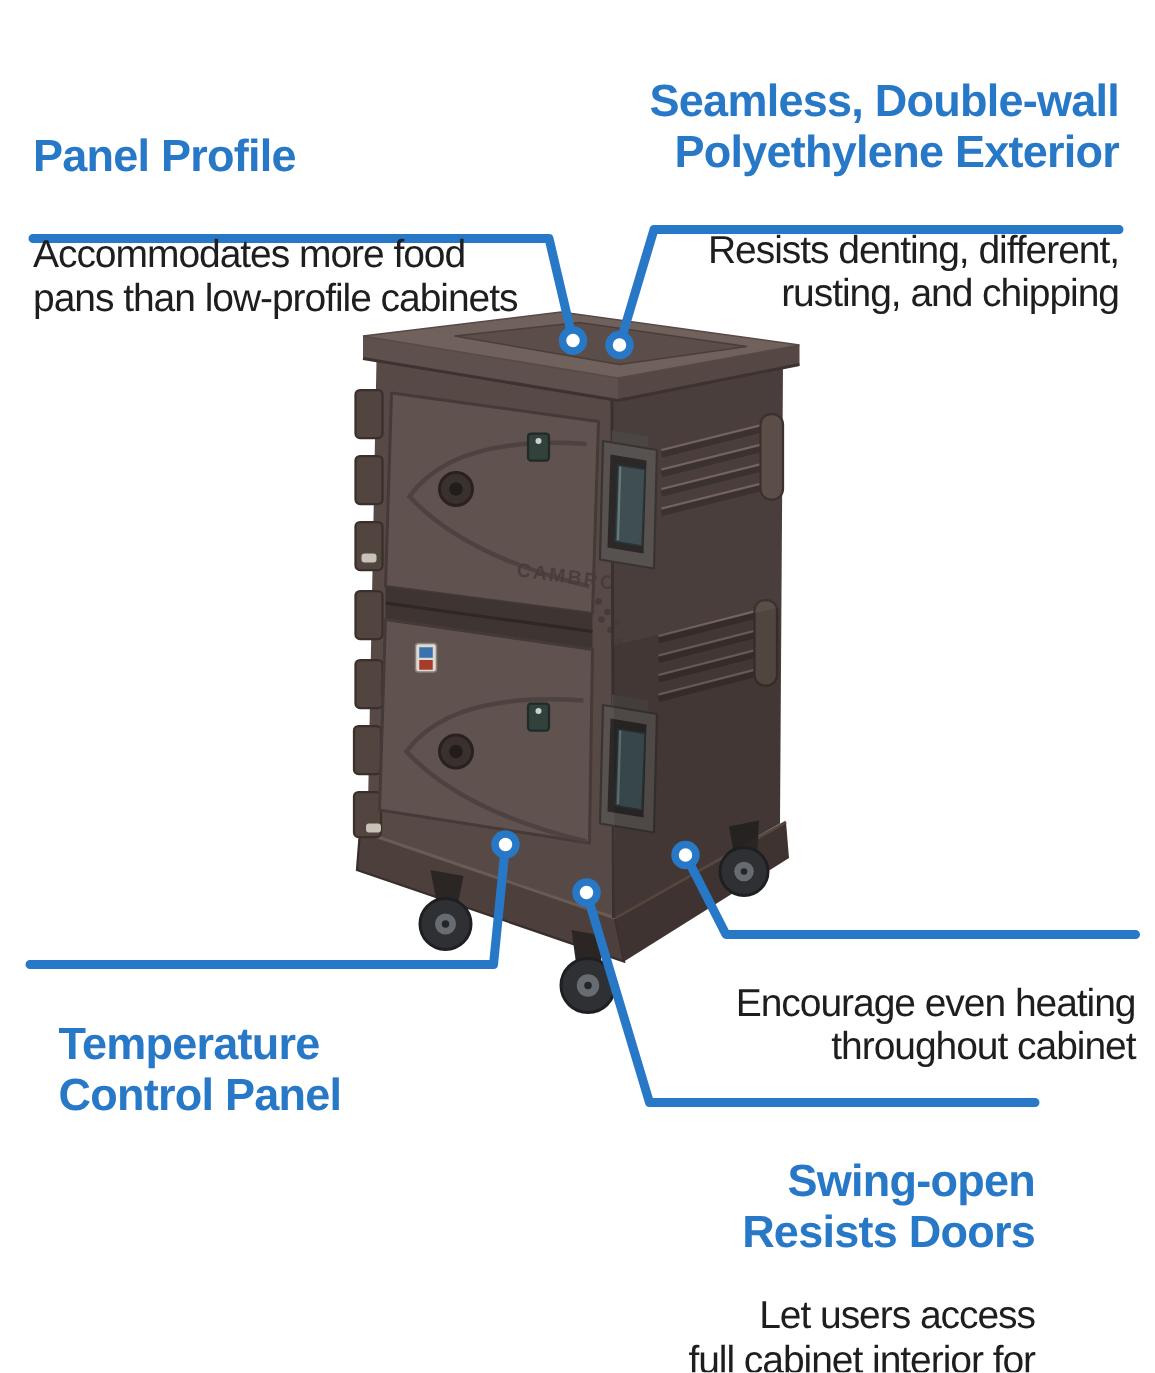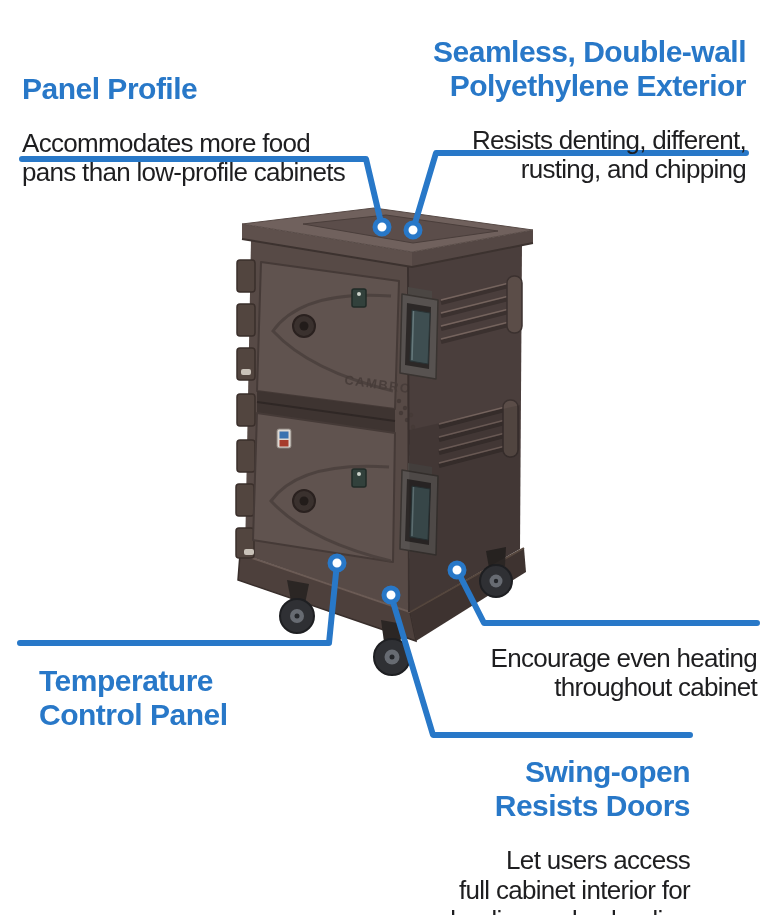--- a/index.html
+++ b/index.html
@@ -5,32 +5,33 @@
   html,body{margin:0;padding:0;background:#ffffff;}
   .stage{
     position:relative;width:770px;height:915px;background:#ffffff;overflow:hidden;
     font-family:"Liberation Sans", sans-serif;
   }
   .stage svg{position:absolute;left:0;top:0;}
   .callout{position:absolute;white-space:pre-line;}
   .callout .title{
     font-size:30px;font-weight:700;line-height:34px;letter-spacing:-0.5px;
     color:#2878c8;
+    margin-top:16px;
   }
   .callout .desc{
     font-size:26px;font-weight:400;line-height:29px;letter-spacing:-0.7px;
-    color:#1e1e20;margin-top:5px;
+    color:#1e1e20;margin-top:15px;
   }
   .callout.align-right{text-align:right;}
   .c-tall{left:22px;top:54px;}
   .c-seamless{right:24px;top:17px;}
   .c-temp{left:39px;top:646px;}
   .c-temp .desc{line-height:30px;}
   .c-louvers{right:13px;top:625px;}
-  .c-louvers .desc{margin-top:1px;}
+  .c-louvers .desc{margin-top:11px;}
   .c-swing{right:80px;top:737px;}
   .c-swing .desc{line-height:30px;margin-top:4px;}
 </style>
 </head>
 <body>
 
 <div class="stage">
 
   <svg width="770" height="915" viewBox="0 0 770 915">
 

